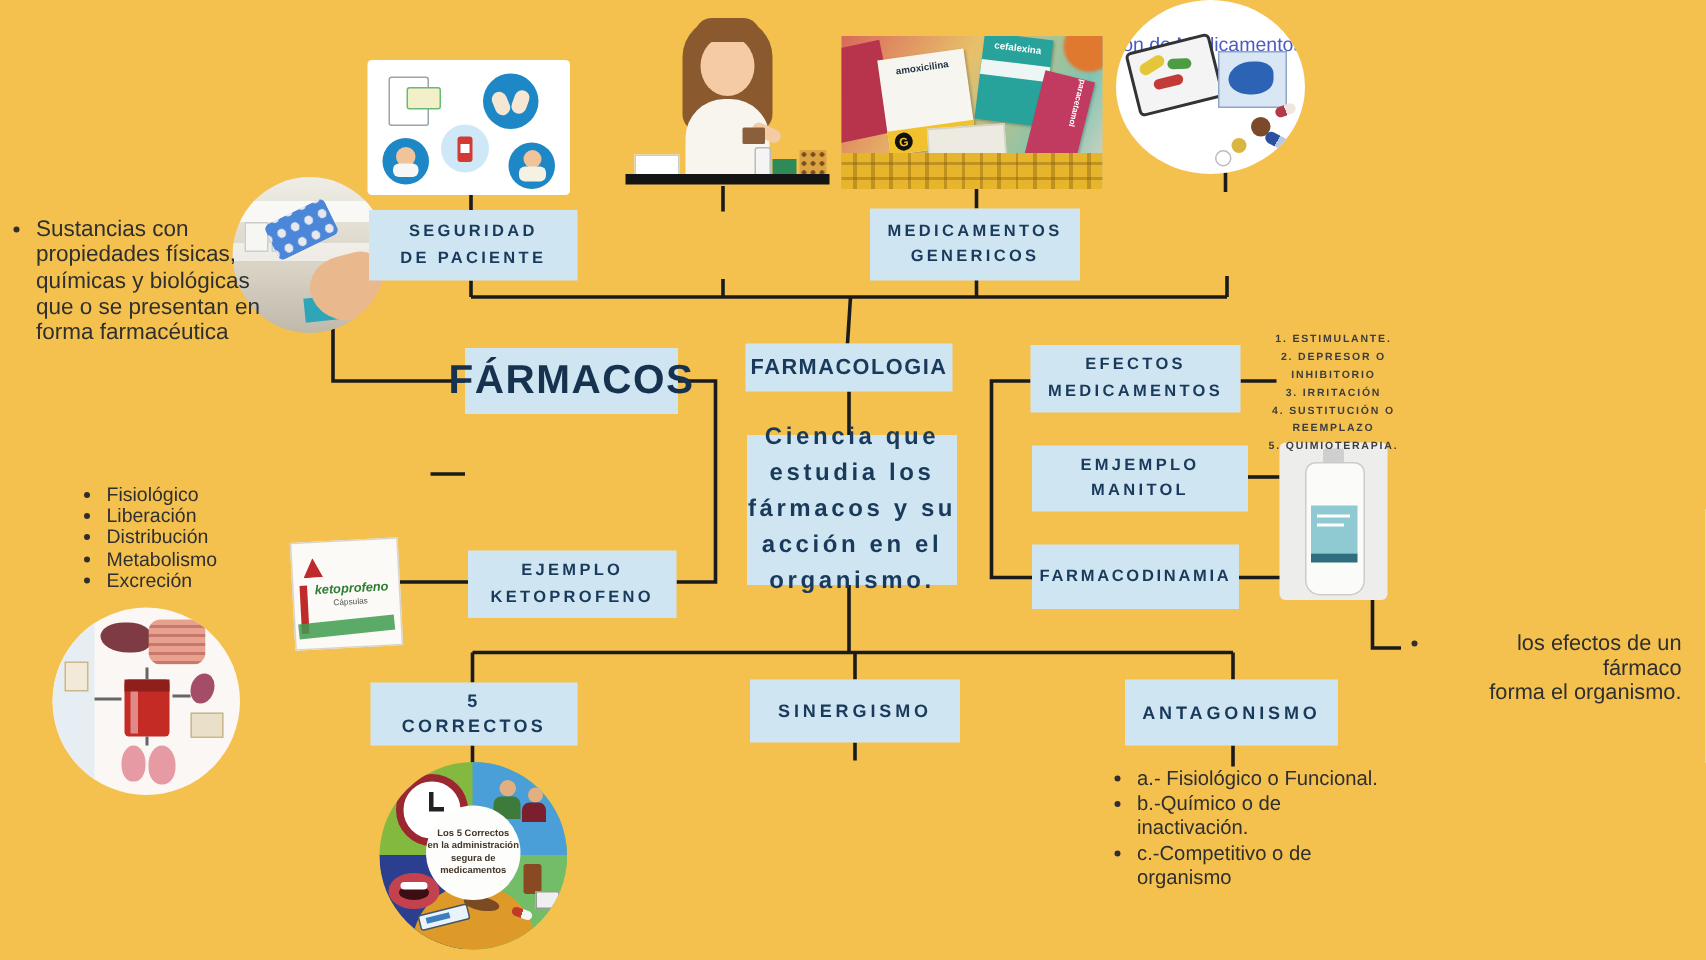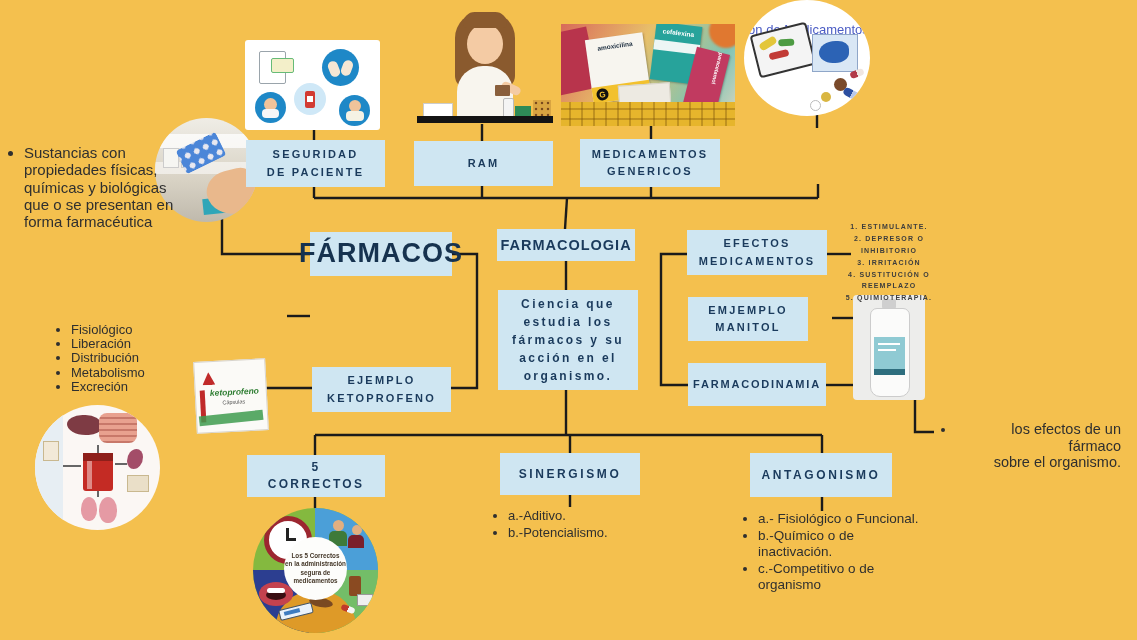--- a/index.html
+++ b/index.html
@@ -6,21 +6,21 @@
   body{font-family:"Liberation Sans",sans-serif;}
   #canvas{position:relative;width:1137px;height:640px;background:#F4C04E;overflow:hidden;}
   .abs{position:absolute;}
   svg.lines{position:absolute;left:0;top:0;width:1137px;height:640px;pointer-events:none;}
   svg.lines path{stroke:#1b1b1b;stroke-width:2.4;fill:none;}
   .nodebox{position:absolute;background:#CFE6F2;color:#1A3A5C;font-weight:bold;
            display:flex;align-items:center;justify-content:center;text-align:center;
            font-size:11px;letter-spacing:2.2px;line-height:1.55;white-space:pre-line;}
   .nodebox.big{font-size:27px;letter-spacing:1px;color:#16324F;}
   .nodebox.title{font-size:14.5px;letter-spacing:1px;}
-  .nodebox.def{font-size:12px;letter-spacing:2.4px;font-weight:600;line-height:1.5;text-transform:none;}
+  .nodebox.def{font-size:16px;letter-spacing:2.4px;font-weight:600;line-height:1.5;text-transform:none;}
   .note{position:absolute;color:#333;white-space:pre-line;}
   ul.notelist{margin:0;padding-left:16px;list-style:disc;}
   ul.notelist li{white-space:pre-line;}
   .tinycaps{font-weight:bold;letter-spacing:1.2px;color:#3D3D3D;text-align:center;}
   .circ{border-radius:50%;overflow:hidden;}
 </style>
 </head>
 <body>
 
 <div id="canvas">
@@ -204,36 +204,35 @@
     <div class="abs circ" style="left:31px;top:29px;width:63px;height:63px;background:#FDFDFB;display:flex;align-items:center;justify-content:center;">
       <div style="font-size:6.3px;line-height:1.35;color:#443728;text-align:center;white-space:pre-line;font-weight:bold;">Los 5 Correctos
 en la administración
 segura de
 medicamentos</div>
     </div>
   </div>
 
   <div class="nodebox" style="left:246px;top:140px;width:139px;height:47px;">SEGURIDAD
 DE PACIENTE</div>
-  <div class="nodebox" style="left:414px;top:141px;width:139px;height:45px;">RAM</div>
   <div class="nodebox" style="left:580px;top:139px;width:140px;height:48px;">MEDICAMENTOS
 GENERICOS</div>
 
   <div class="nodebox big" style="left:310px;top:232px;width:142px;height:44px;">FÁRMACOS</div>
   <div class="nodebox title" style="left:497px;top:229px;width:138px;height:32px;">FARMACOLOGIA</div>
   <div class="nodebox" style="left:312px;top:367px;width:139px;height:45px;">EJEMPLO
 KETOPROFENO</div>
   <div class="nodebox def" style="left:498px;top:290px;width:140px;height:100px;">Ciencia que
 estudia los
 fármacos y su
 acción en el
 organismo.</div>
   <div class="nodebox" style="left:687px;top:230px;width:140px;height:45px;">EFECTOS
 MEDICAMENTOS</div>
-  <div class="nodebox" style="left:688px;top:297px;width:120px;height:44px;">EMJEMPLO
+  <div class="nodebox" style="left:688px;top:297px;width:144px;height:44px;">EMJEMPLO
 MANITOL</div>
   <div class="nodebox" style="left:688px;top:363px;width:138px;height:43px;letter-spacing:1.8px;">FARMACODINAMIA</div>
 
   <div class="nodebox" style="left:247px;top:455px;width:138px;height:42px;font-size:12px;line-height:1.4;">5
 CORRECTOS</div>
   <div class="nodebox" style="left:500px;top:453px;width:140px;height:42px;font-size:12px;letter-spacing:2.6px;">SINERGISMO</div>
   <div class="nodebox" style="left:750px;top:453px;width:142px;height:44px;font-size:12px;letter-spacing:2.6px;">ANTAGONISMO</div>
 
   <ul class="notelist abs" style="left:8px;top:144px;width:185px;font-size:15px;line-height:17.3px;color:#2F2F2F;">
     <li>Sustancias con
@@ -257,27 +256,23 @@
     <div class="tinycaps note" style="position:static;font-size:7px;line-height:1.7;">2. DEPRESOR O
 INHIBITORIO</div>
     <div class="tinycaps note" style="position:static;font-size:7px;line-height:1.7;">3. IRRITACIÓN</div>
     <div class="tinycaps note" style="position:static;font-size:7px;line-height:1.7;">4. SUSTITUCIÓN O
 REEMPLAZO</div>
     <div class="tinycaps note" style="position:static;font-size:7px;line-height:1.7;">5. QUIMIOTERAPIA.</div>
   </div>
 
   <ul class="notelist abs" style="left:940px;top:421px;width:165px;font-size:14.5px;line-height:16.5px;color:#2F2F2F;">
     <li style="text-align:right;">los efectos de un fármaco
-sobre el organismo.</li>
-  </ul>
-
-  <ul class="notelist abs" style="left:492px;top:507px;width:140px;font-size:13px;line-height:17px;color:#2F2F2F;">
-    <li>a.-Aditivo.</li>
-    <li>b.-Potencialismo.</li>
-  </ul>
+forma el organismo.</li>
+  </ul>
+
 
   <ul class="notelist abs" style="left:742px;top:511px;width:168px;font-size:13.5px;line-height:16.5px;color:#2F2F2F;">
     <li>a.- Fisiológico o Funcional.</li>
     <li>b.-Químico o de
 inactivación.</li>
     <li>c.-Competitivo o de
 organismo</li>
   </ul>
 
 </div>

